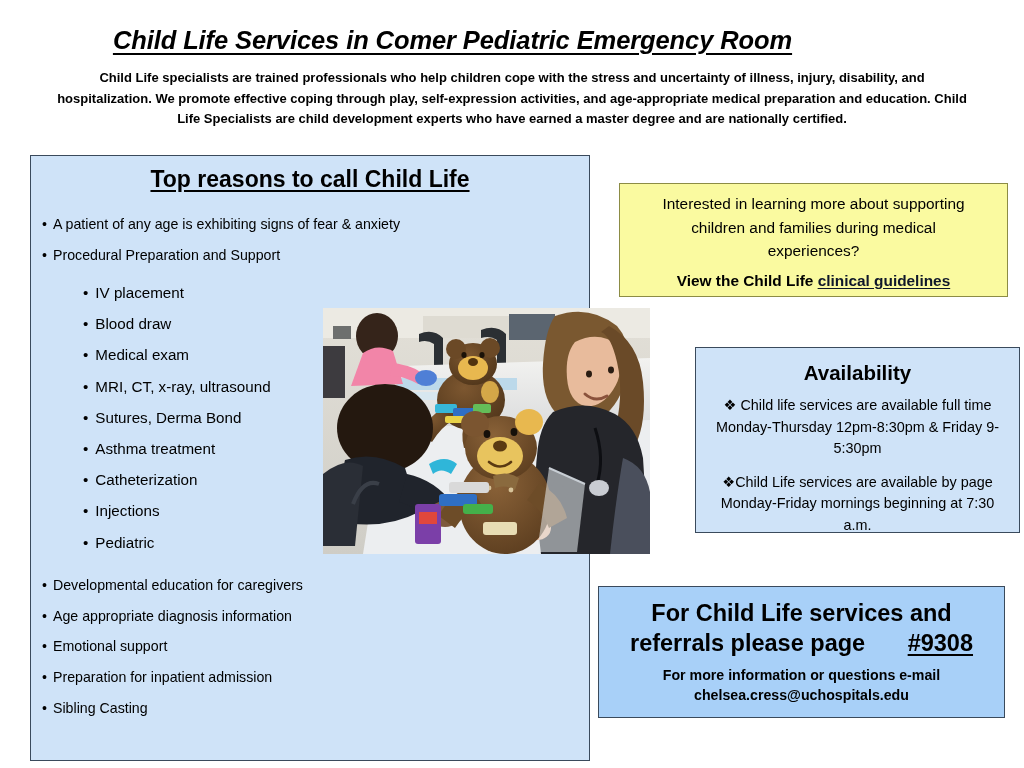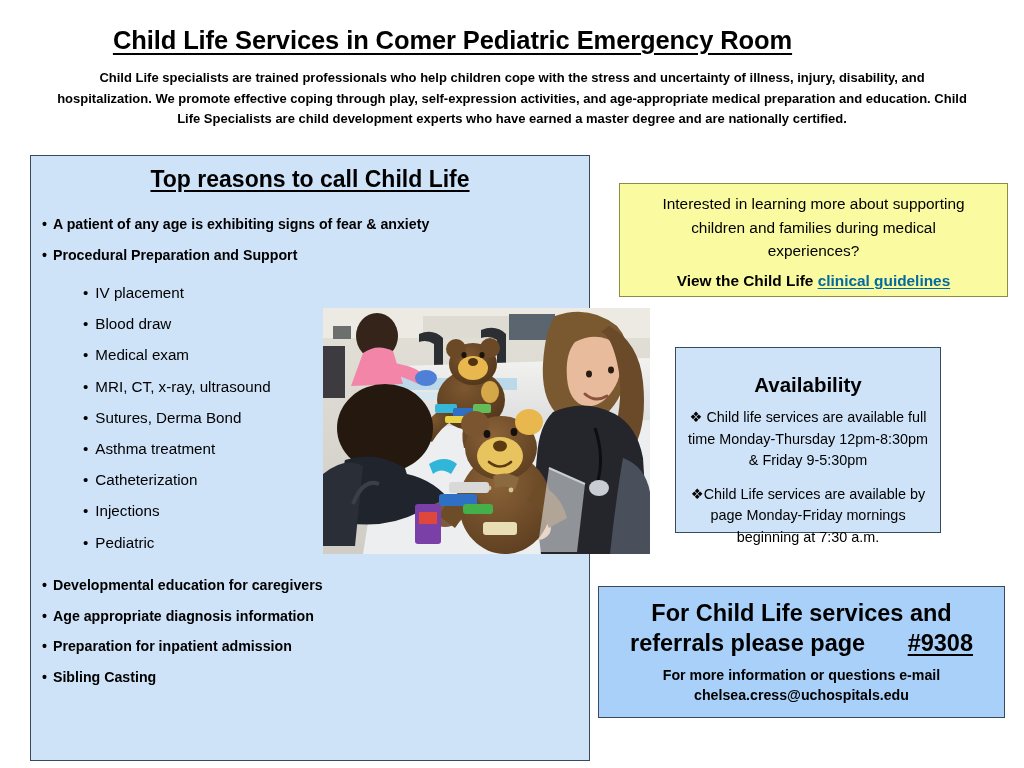--- a/index.html
+++ b/index.html
@@ -25,20 +25,21 @@
     position: absolute;
     top: 26px;
     left: 0;
     width: 905px;
     text-align: center;
     font-size: 25.5px;
     font-weight: bold;
     letter-spacing: -0.1px;
     text-decoration: underline;
     text-underline-offset: 4px;
+    font-style: italic;
   }
 
   .intro-paragraph {
     position: absolute;
     top: 68px;
     left: 52px;
     width: 920px;
     text-align: center;
     font-size: 13px;
     font-weight: bold;
@@ -65,21 +66,21 @@
     text-underline-offset: 3px;
   }
 
   .bullets-top {
     margin-top: 16px;
     padding-left: 11px;
   }
 
   .bullet-bold {
     font-size: 14.2px;
-    font-weight: bold;
+    font-weight: normal;
     line-height: 31px;
     white-space: nowrap;
   }
   .bullet-bold .dot { margin-right: 6px; }
 
   .sub-list {
     margin-top: 6px;
     padding-left: 52px;
   }
 
@@ -126,37 +127,37 @@
     line-height: 23.5px;
     padding: 0 30px;
   }
   .yellow-cta {
     margin-top: 9px;
     text-align: center;
     font-size: 15.4px;
     font-weight: bold;
   }
   .link {
-    color: #0369a1;
+    color: #0f172a;
     text-decoration: underline;
     text-underline-offset: 2px;
     font-weight: bold;
     margin-top: 36px;
   }
 
   
   .availability-box {
     position: absolute;
-    left: 675px;
+    left: 695px;
     top: 347px;
-    width: 266px;
+    width: 325px;
     height: 186px;
     background: #cfe3f8;
     border: 1.5px solid #3a4a5c;
-    padding-top: 25px;
+    padding-top: 13px;
   }
   .availability-title {
     text-align: center;
     font-size: 20.5px;
     font-weight: bold;
   }
   .availability-item {
     margin-top: 10px;
     text-align: center;
     font-size: 14.4px;
@@ -247,20 +248,23 @@
         <span class="dot">•</span><span>Pediatric</span>
       </div>
     </div>
 
     <div class="bullets-bottom">
       <div class="bullet-bold">
         <span class="dot">•</span><span>Developmental education for caregivers</span>
       </div>
       <div class="bullet-bold">
         <span class="dot">•</span><span>Age appropriate diagnosis information</span>
+      </div>
+      <div class="bullet-bold">
+        <span class="dot">•</span><span>Emotional support</span>
       </div>
       <div class="bullet-bold">
         <span class="dot">•</span><span>Preparation for inpatient admission</span>
       </div>
       <div class="bullet-bold">
         <span class="dot">•</span><span>Sibling Casting</span>
       </div>
       <div class="bullet-bold">
         
       </div>

